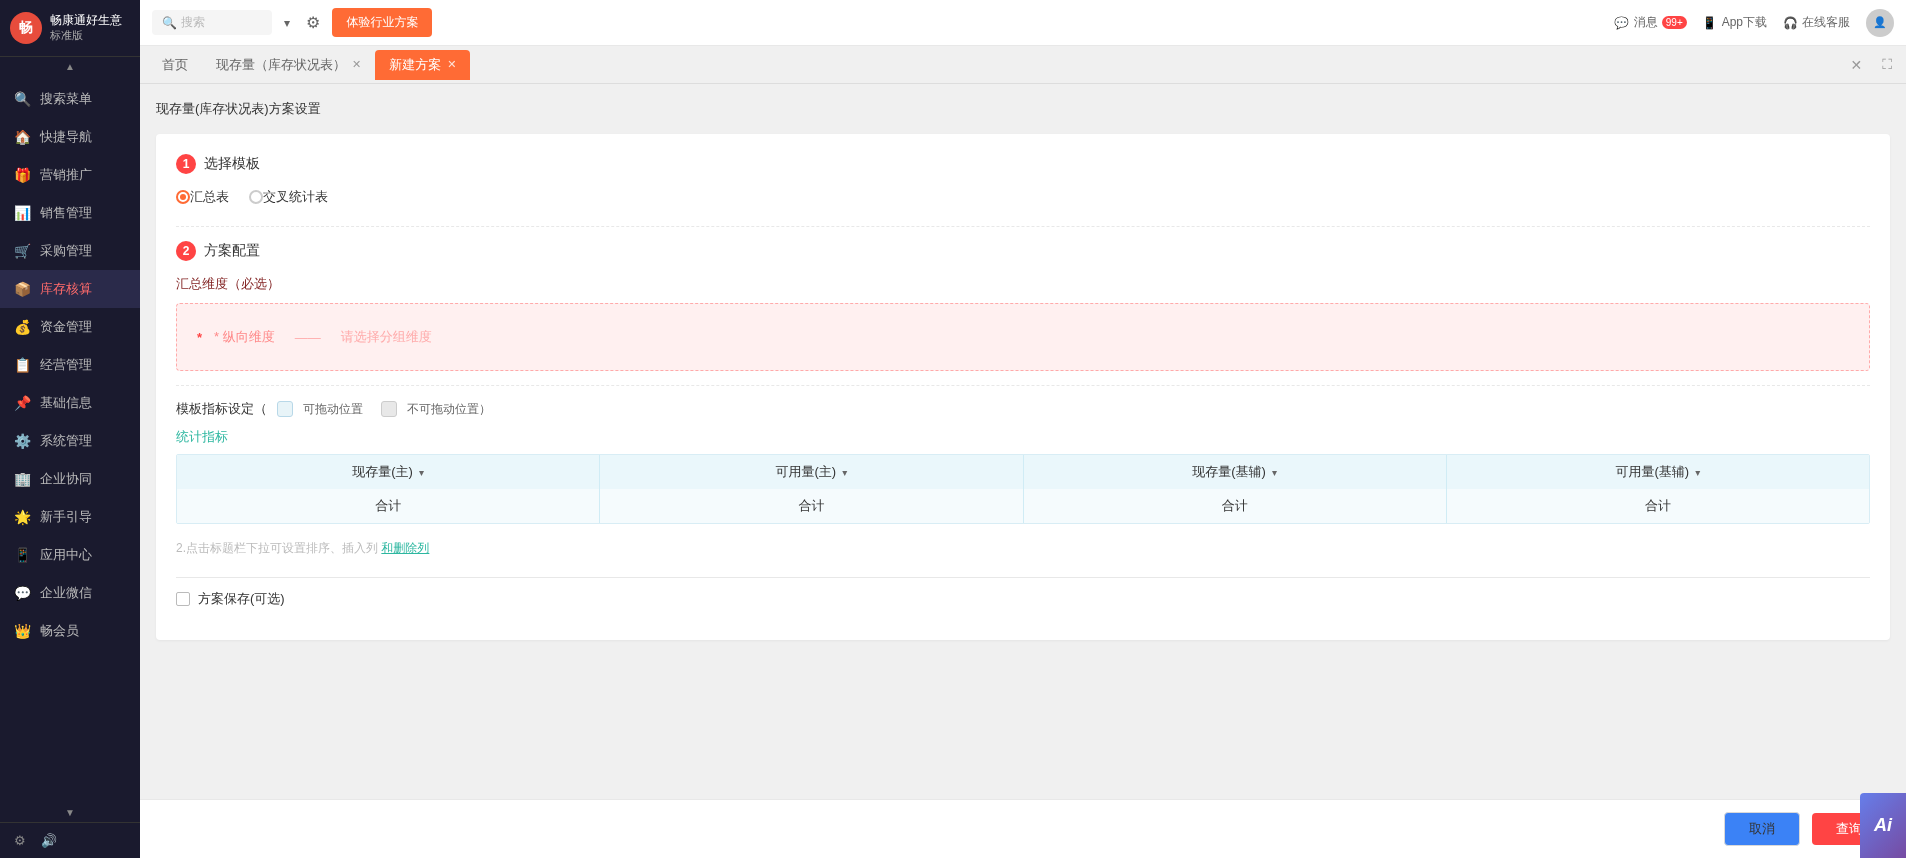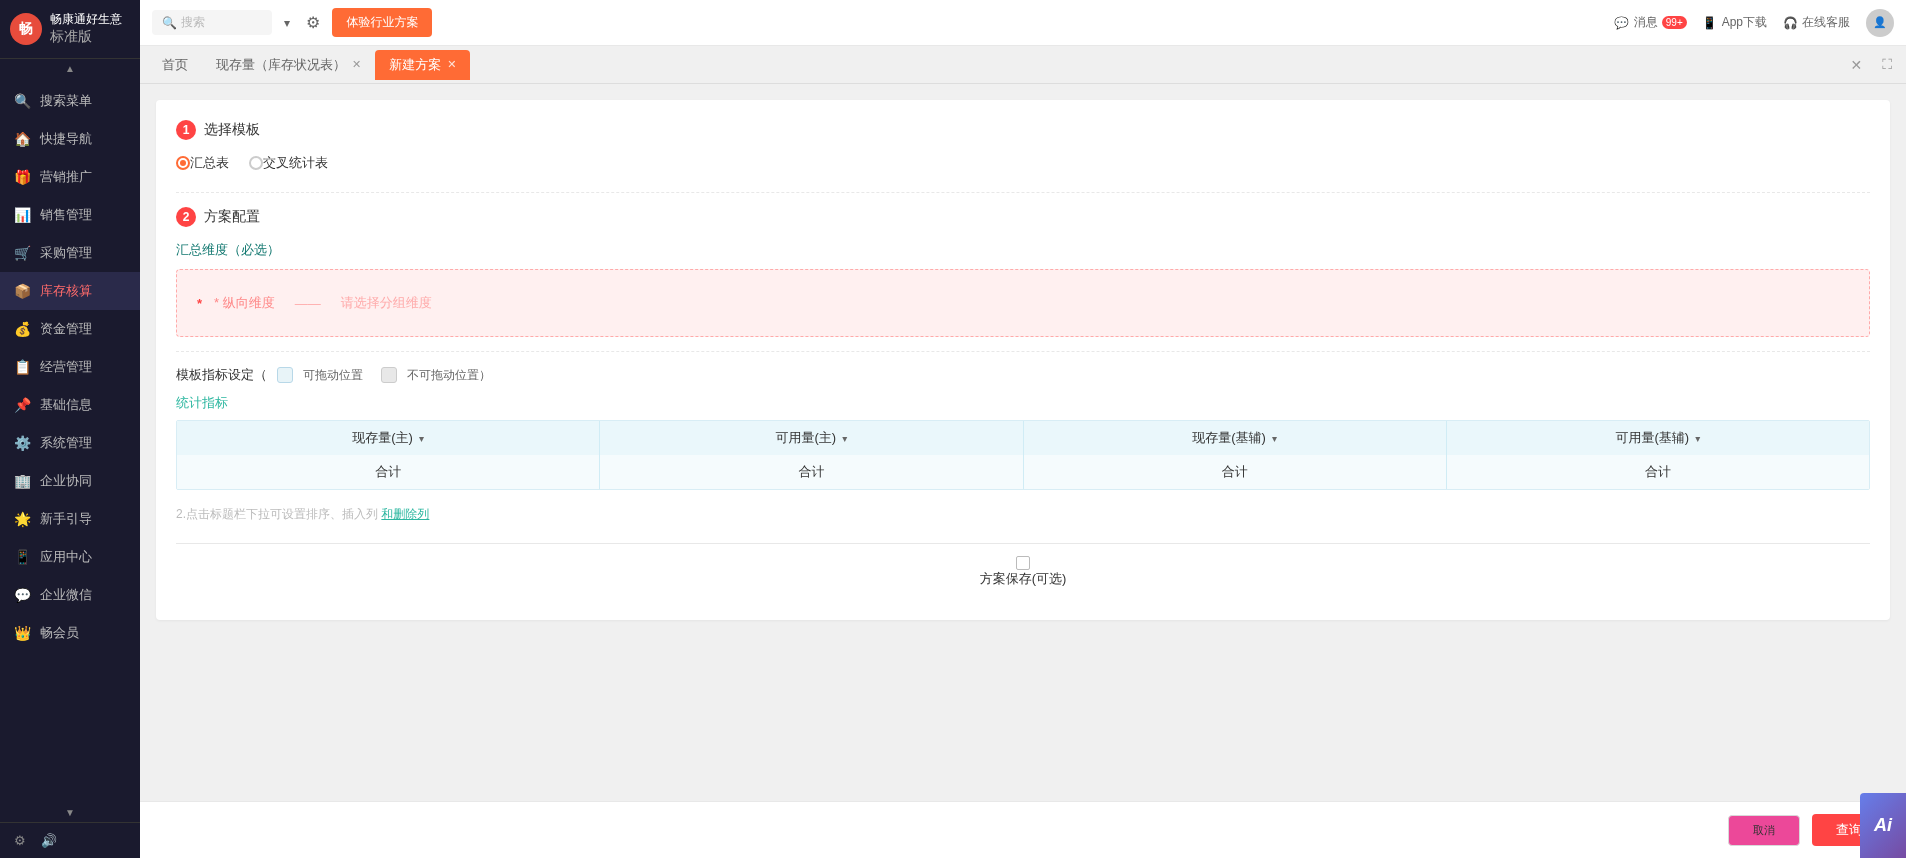--- a/index.html
+++ b/index.html
@@ -24,21 +24,21 @@
       border-bottom: 1px solid #333;
     }
     .sidebar-logo-icon {
       width: 32px; height: 32px;
       background: #e74c3c;
       border-radius: 50%;
       display: flex; align-items: center; justify-content: center;
       color: white; font-size: 14px; font-weight: bold;
     }
     .sidebar-logo-text { font-size: 12px; color: #fff; line-height: 1.3; }
-    .sidebar-logo-sub { font-size: 14px; color: #aaa; }
+    .sidebar-logo-sub { font-size: 11px; color: #aaa; }
     .sidebar-nav { flex: 1; overflow-y: auto; padding: 4px 0; }
     .sidebar-nav::-webkit-scrollbar { width: 0; }
     .sidebar-item {
       display: flex; align-items: center; gap: 8px;
       padding: 10px 14px; cursor: pointer; color: #bbb;
       font-size: 13px; transition: background 0.2s;
     }
     .sidebar-item.active { background: #2a2a4a; color: #ff6b6b; }
     .sidebar-item-icon { width: 18px; height: 18px; display: flex; align-items: center; justify-content: center; font-size: 14px; }
     .sidebar-footer {
@@ -164,21 +164,21 @@
     }
     .radio-dot.checked { border-color: #ff6b35; }
     .radio-dot.checked::after {
       content: ''; width: 6px; height: 6px; border-radius: 50%; background: #ff6b35;
     }
 
     
     .divider { border: none; border-top: 1px dashed #e8e8e8; margin: 14px 0; }
 
     
-    .dim-label { font-size: 13px; color: #0f766e; margin-bottom: 10px; }
+    .dim-label { font-size: 13px; color: #7f1d1d; margin-bottom: 10px; }
     .dim-area {
       background: #fff0f0; border: 1px dashed #ffaaaa; border-radius: 4px;
       padding: 24px 20px; display: flex; align-items: center; gap: 12px;
       color: #ff8888; font-size: 13px;
     }
 
     
     .indicator-label { font-size: 13px; color: #333; margin-bottom: 10px; display: flex; align-items: center; gap: 10px; }
     .indicator-tag {
       display: inline-block; width: 16px; height: 16px; border-radius: 3px;
@@ -209,38 +209,38 @@
     }
     .stats-col-body:last-child { border-right: none; }
 
     
     .tips-section { margin-top: 16px; }
     .tip-item { font-size: 12px; color: #bbb; margin-bottom: 4px; }
     .tip-link { color: #2db7a0; text-decoration: underline; cursor: pointer; }
 
     
     .save-row {
-      display: flex; align-items: center; margin-top: 16px;
-      padding: 12px 0; border-top: 1px solid #e8e8e8; flex-direction: column;
+      display: flex; align-items: center; gap: 8px; margin-top: 16px;
+      padding: 12px 0; border-top: 1px solid #e8e8e8;
     }
     .checkbox-box {
       width: 14px; height: 14px; border: 1px solid #bbb; border-radius: 2px;
       cursor: pointer; display: flex; align-items: center; justify-content: center;
     }
     .save-label { font-size: 13px; color: #333; cursor: pointer; }
 
     
     .bottom-bar {
       background: #fff; border-top: 1px solid #e8e8e8;
       display: flex; align-items: center; justify-content: flex-end;
       padding: 12px 20px; gap: 12px;
     }
     .btn-cancel {
-      background: #ec4899; border: 1px solid #d9d9d9; color: #333;
-      padding: 7px 24px; border-radius: 4px; cursor: pointer; font-size: 11px;
+      background: #3b82f6; border: 1px solid #d9d9d9; color: #333;
+      padding: 7px 24px; border-radius: 4px; cursor: pointer; font-size: 13px;
     }
     .btn-query {
       background: #ff4444; border: none; color: #fff;
       padding: 7px 24px; border-radius: 4px; cursor: pointer; font-size: 13px;
     }
 
     
     .ai-badge {
       position: fixed; right: 0; bottom: 0;
       background: linear-gradient(135deg, #667eea, #764ba2);
@@ -379,20 +379,21 @@
       <span>新建方案</span>
       <span class="tab-close">✕</span>
     </div>
     <div class="tab-window-controls">
       <span class="win-btn">✕</span>
       <span class="win-btn">⛶</span>
     </div>
   </div>
 
   <div class="content">
+    <div class="page-title">现存量(库存状况表)方案设置</div>
 
     <div class="panel">
 
       <div class="section">
         <div class="section-header">
           <div class="section-num">1</div>
           <span class="section-title">选择模板</span>
         </div>
         <div class="radio-group">
           <label class="radio-item">

